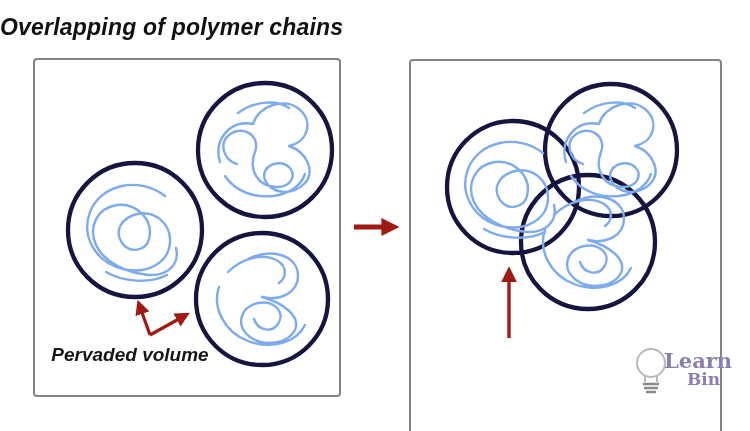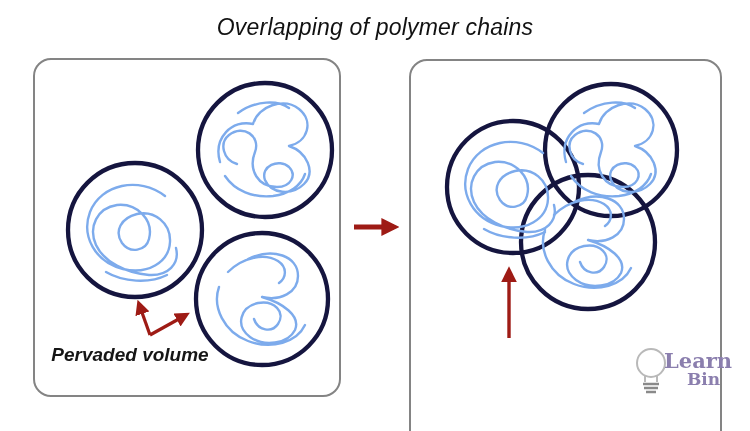--- a/index.html
+++ b/index.html
@@ -15,26 +15,26 @@
     --logo-threads:#8a8a8a;
   }
   html,body{margin:0;padding:0;}
   body{
     width:750px;height:431px;position:relative;overflow:hidden;
     background:var(--background);
     font-family:"Liberation Sans", sans-serif;
   }
   .page-title{
     position:absolute;left:0;top:14px;width:750px;
-    text-align:center;font-size:23px;font-weight:400;font-style:italic;
+    text-align:left;font-size:23px;font-weight:700;font-style:italic;
     color:var(--title-text);letter-spacing:.2px;
   }
   .panel{
     position:absolute;background:#fff;
-    border:2px solid var(--panel-border);border-radius:18px;
+    border:2px solid var(--panel-border);border-radius:4px;
     box-sizing:border-box;
   }
   .panel-left{left:33px;top:58px;width:308px;height:339px;}
   .panel-right{left:409px;top:59px;width:313px;height:420px;}
   .panel svg.diagram{position:absolute;left:-2px;top:-2px;}
   .coil{fill:none;stroke:var(--coil-stroke);stroke-width:4.3px;}
   .chain{fill:none;stroke:var(--chain);stroke-width:2.4px;stroke-linecap:round;stroke-linejoin:round;}
   .arrow-line{fill:none;stroke:var(--arrow);}
   marker path{fill:var(--arrow);}
   .fig-label{

